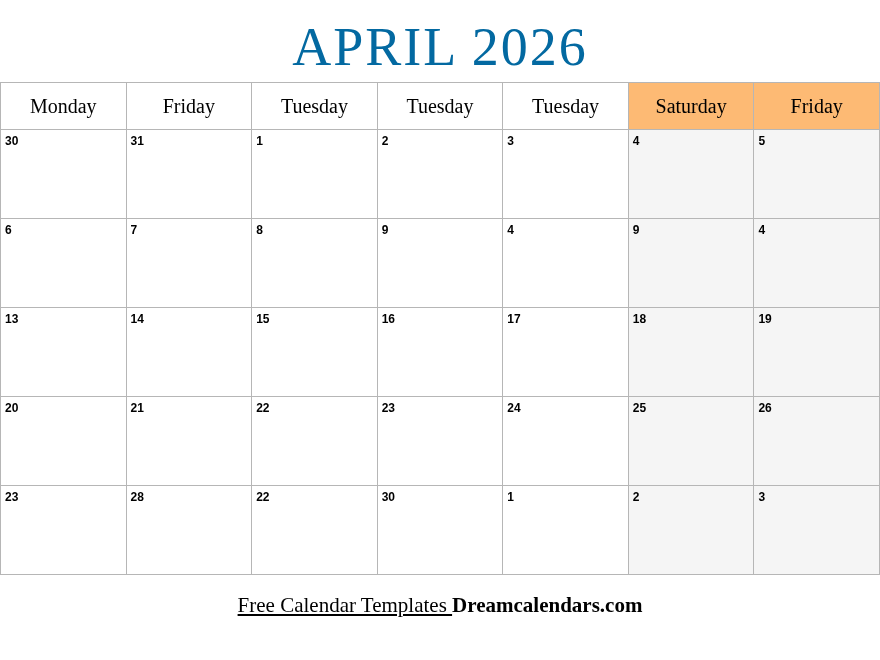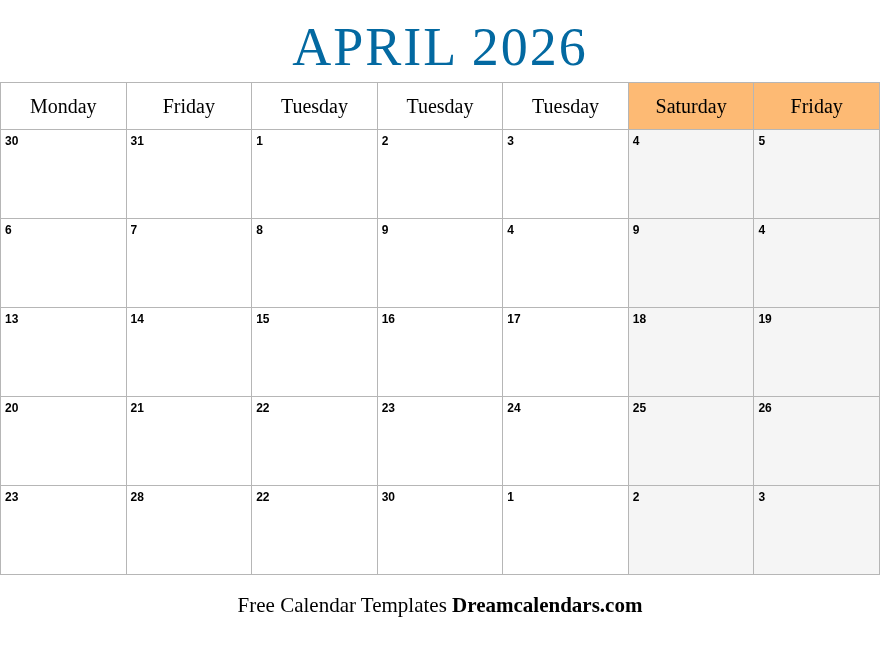--- a/index.html
+++ b/index.html
@@ -79,20 +79,21 @@
     line-height: 24px;
     padding-top: 18px;
     color: #000;
   }
   .footer .brand {
     font-weight: bold;
     margin-top: 27px;
   }
   .footer .plain {
     font-weight: 400;
+    text-decoration: underline;
   }
 </style>
 </head>
 <body>
 
 <div class="page">
 
   <div class="title">APRIL 2026</div>
 
   <table class="calendar">

